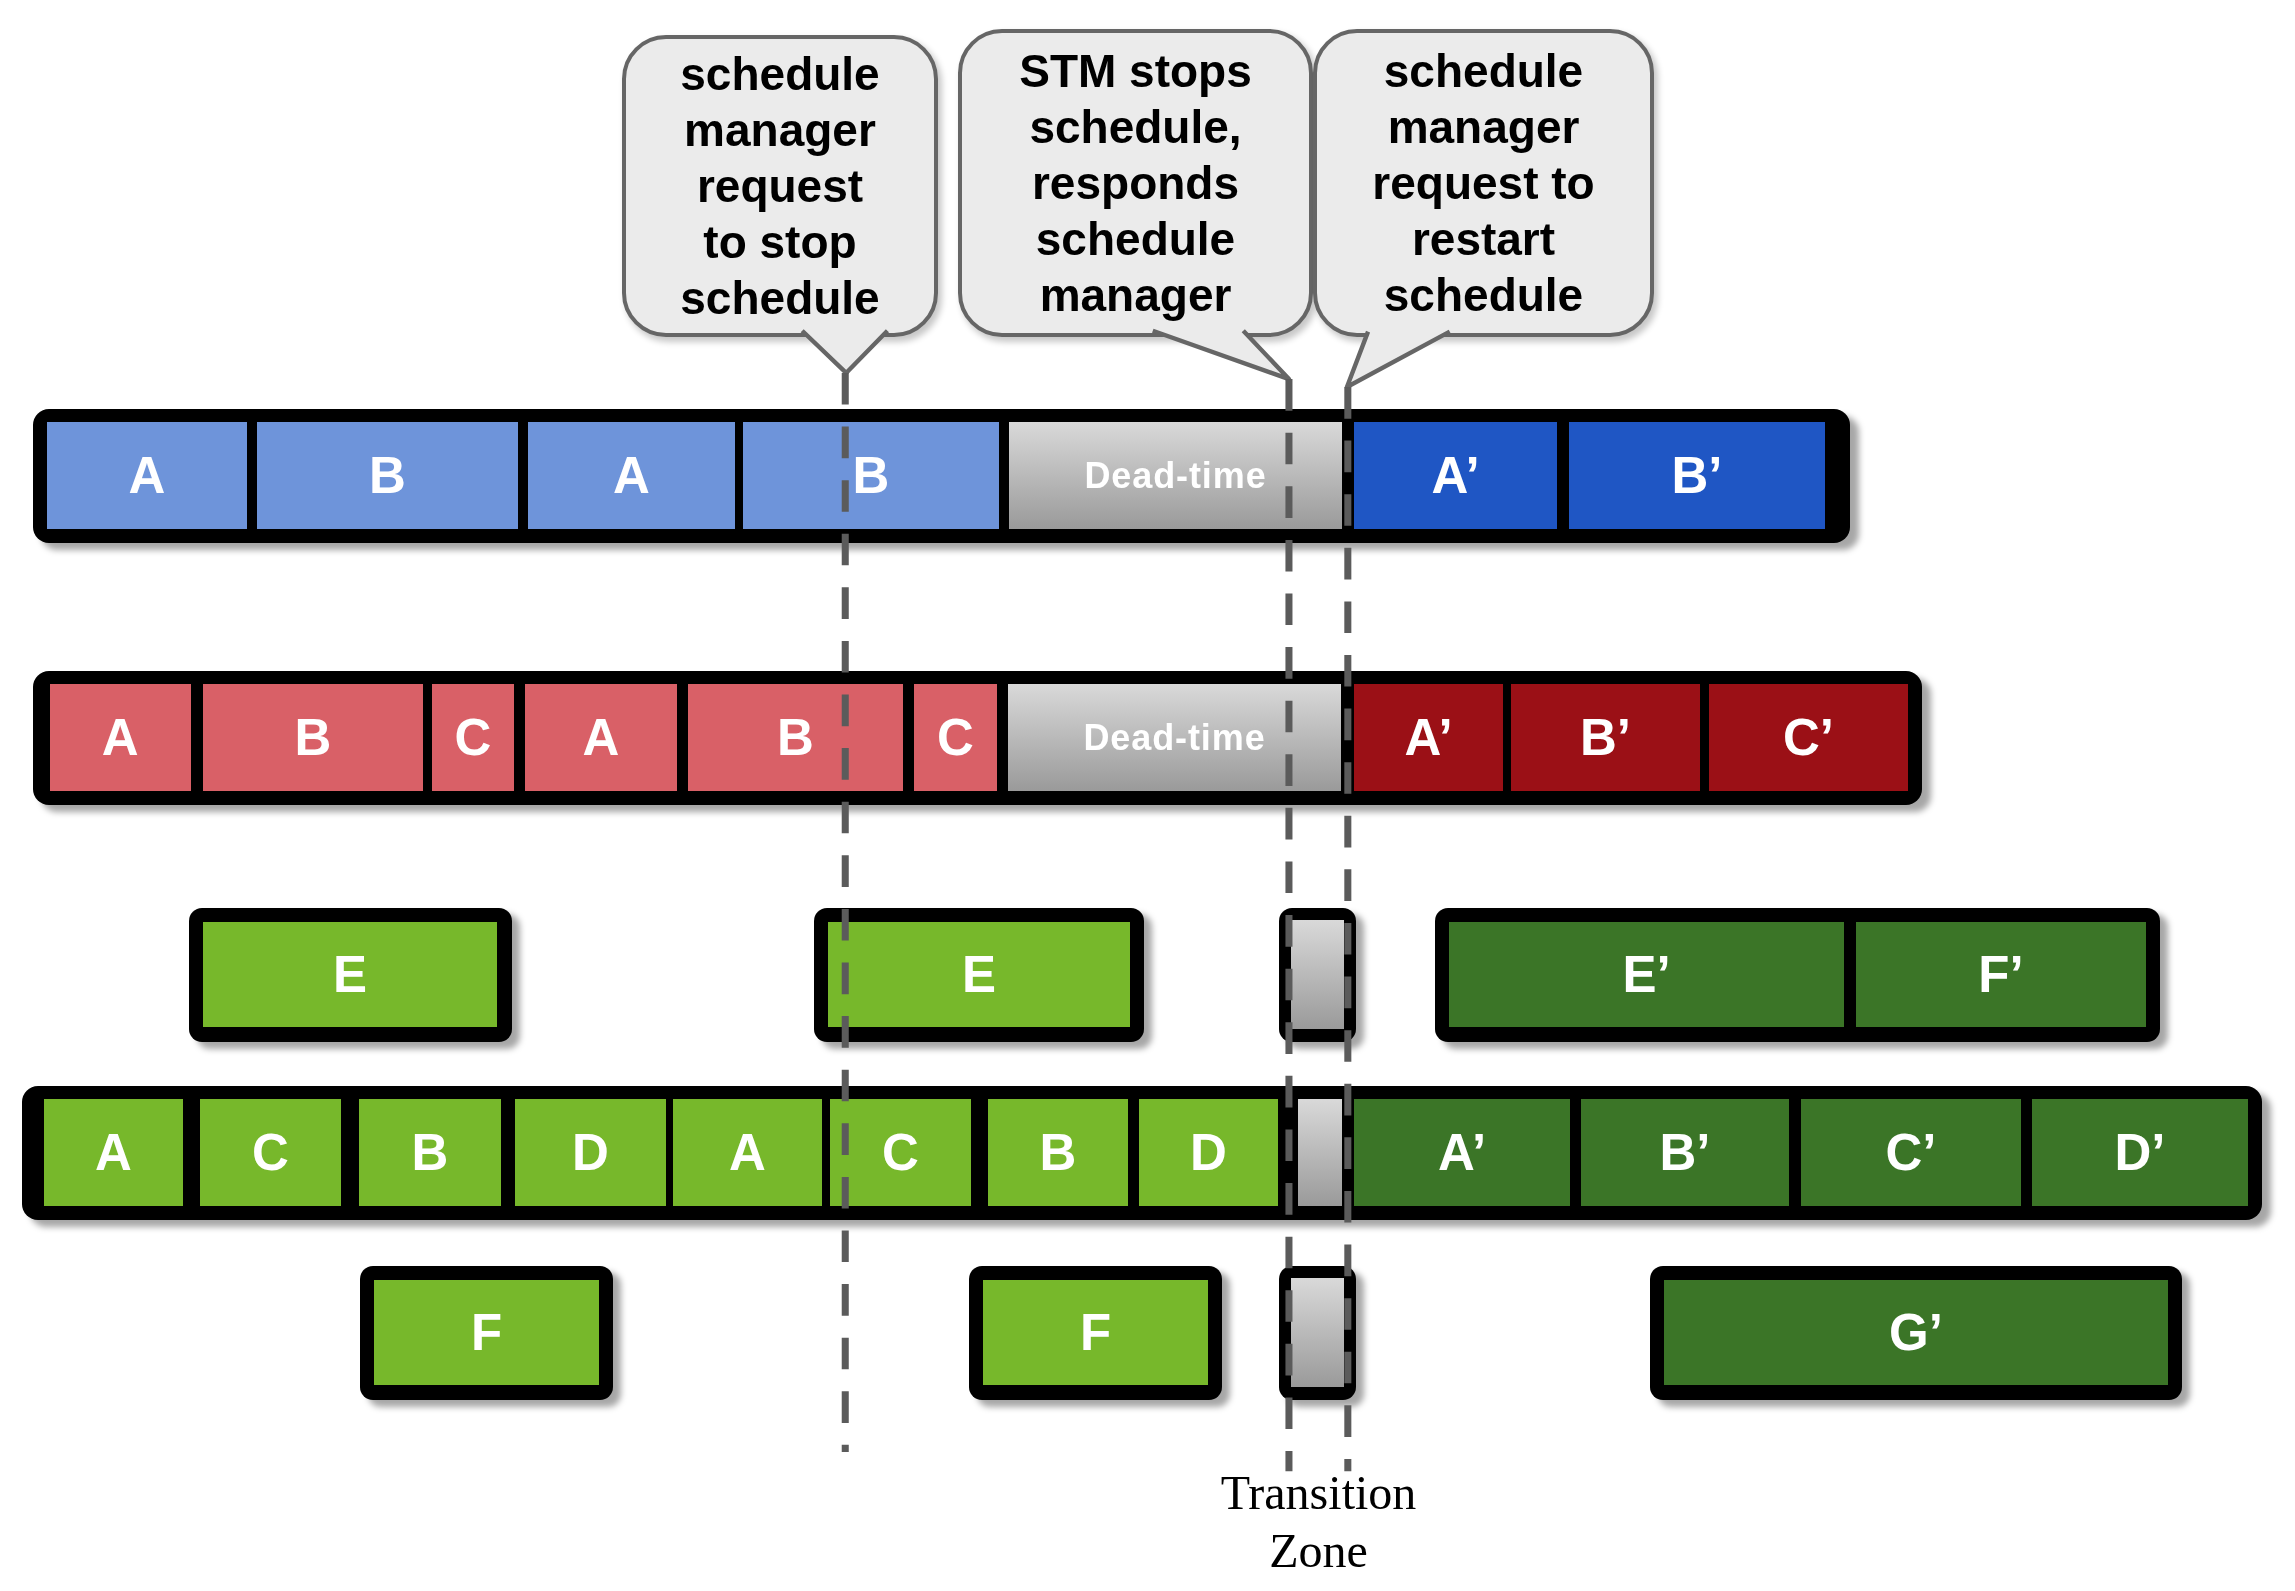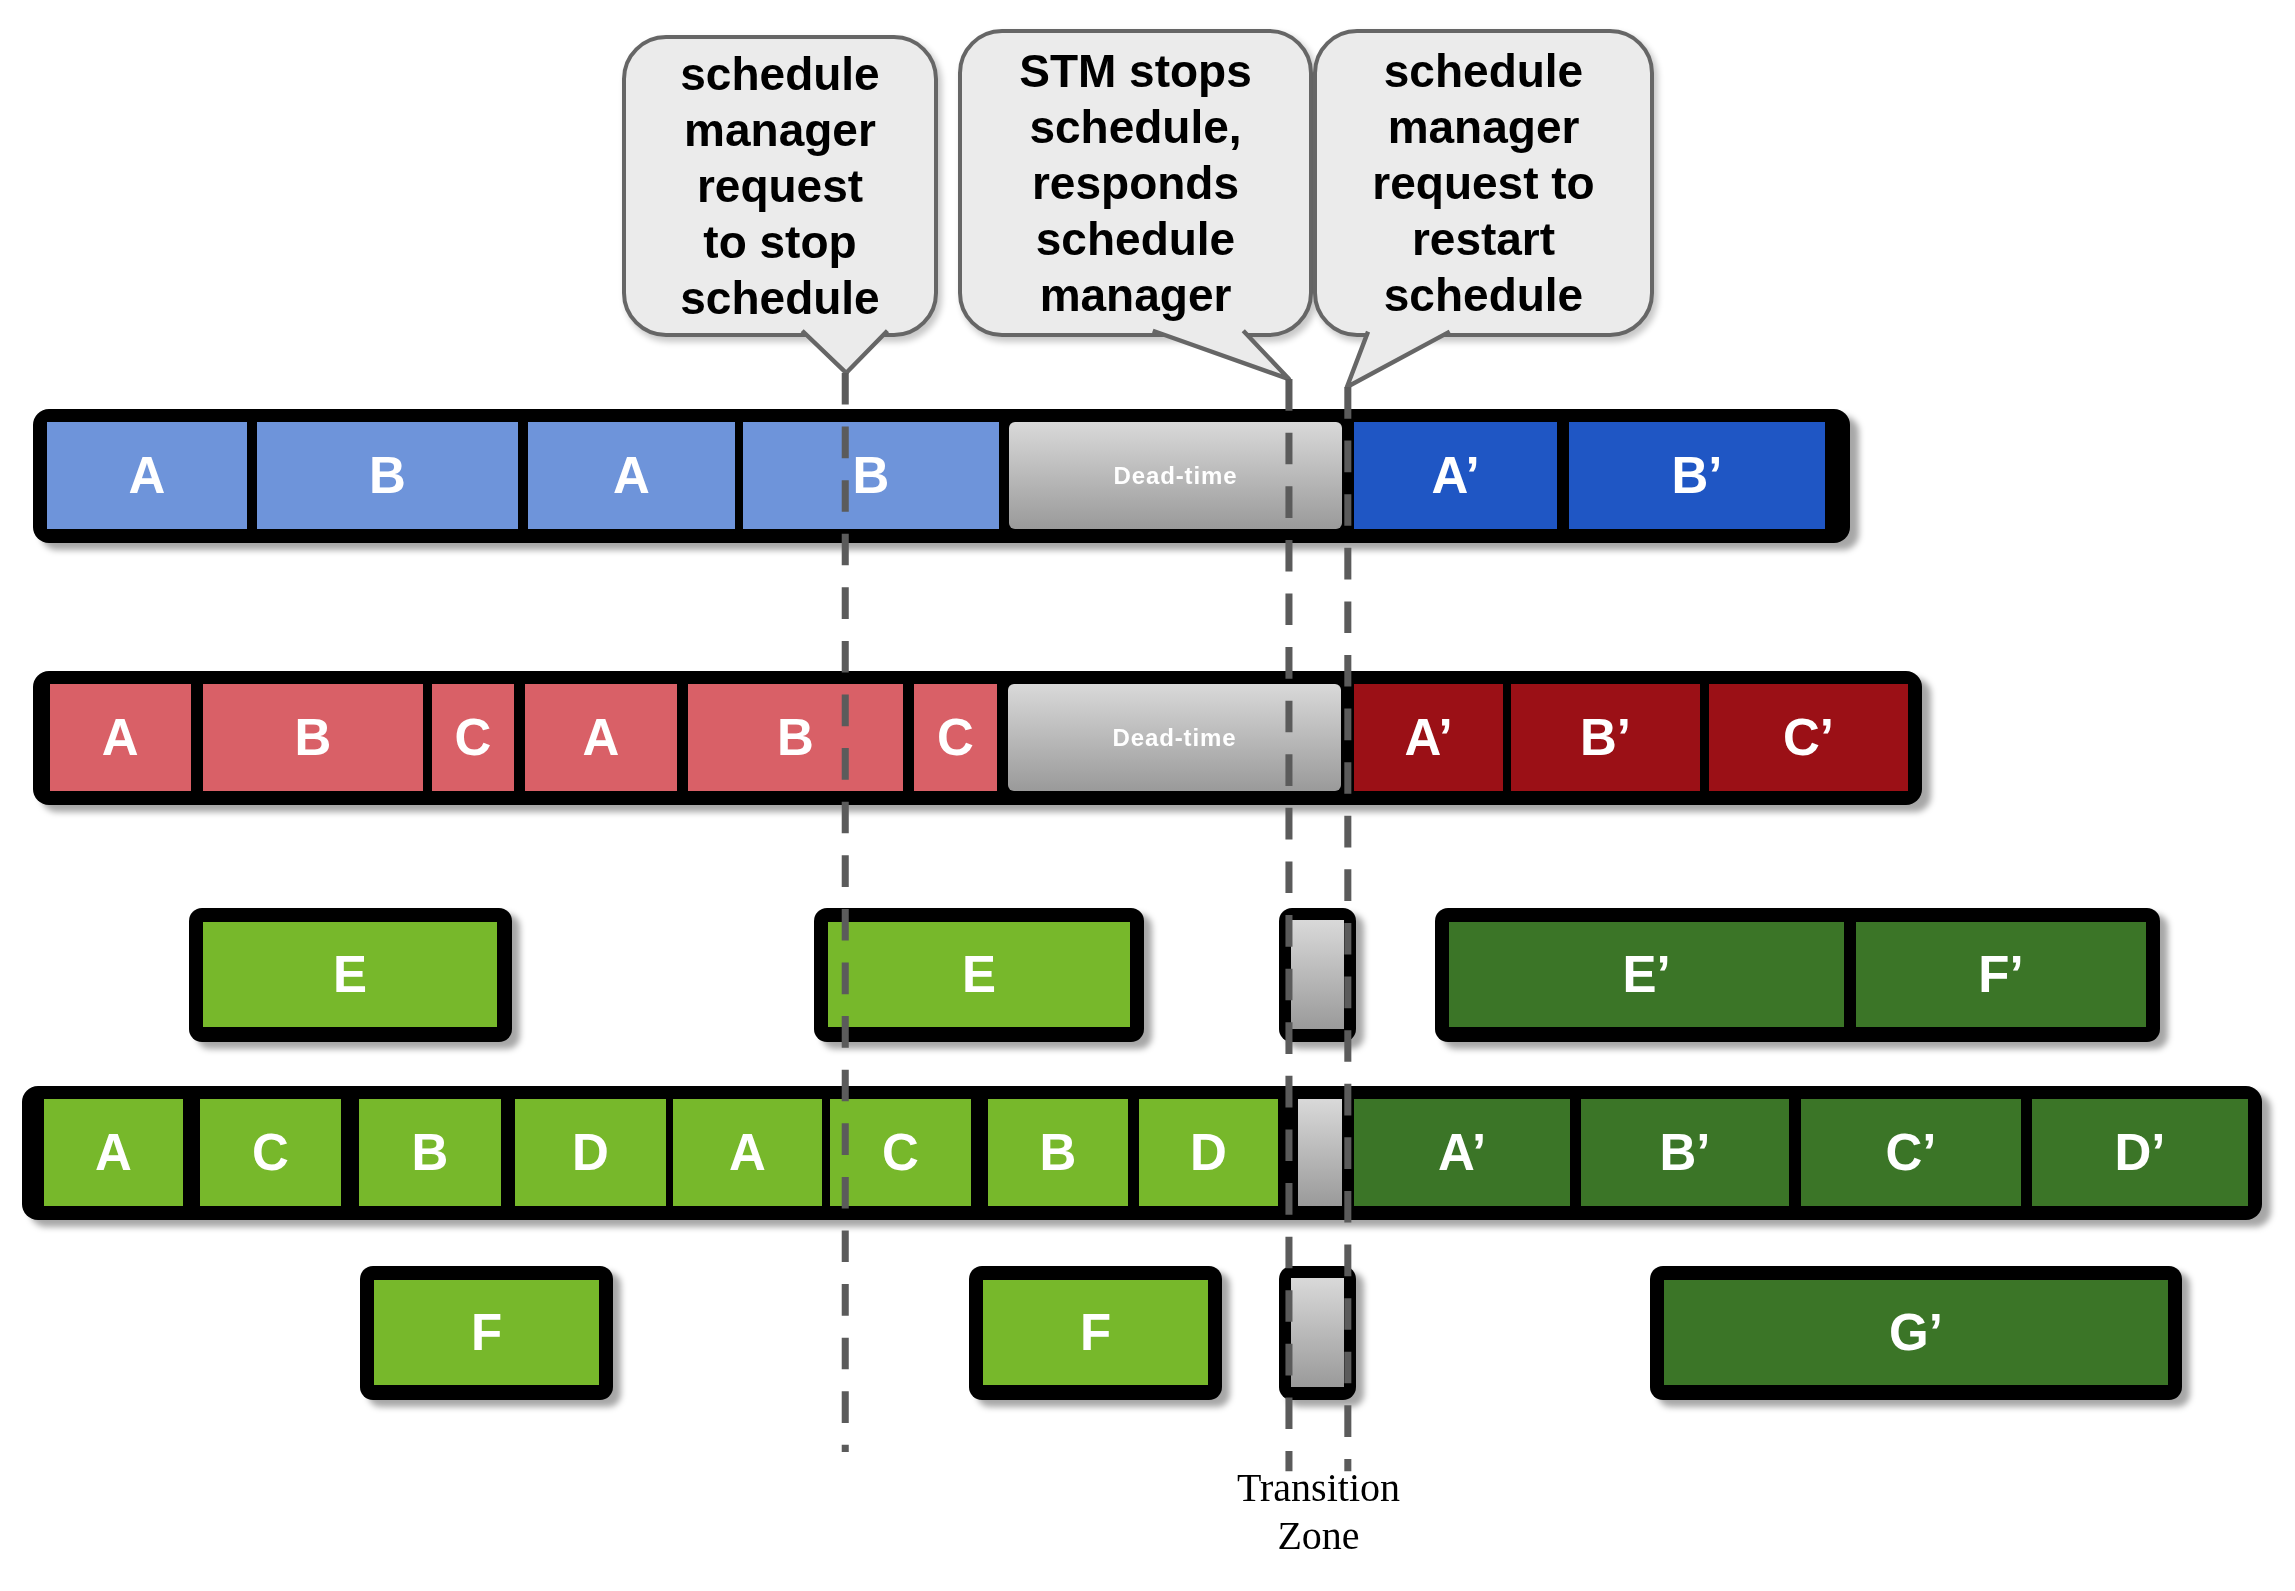--- a/index.html
+++ b/index.html
@@ -20,25 +20,25 @@
        box-shadow:8px 6.2px 6.2px rgba(0,0,0,.35);}
 
   .seg{position:absolute;display:flex;align-items:center;justify-content:center;
        color:var(--text-light);font-weight:bold;font-size:51px;}
   .bar .seg{top:13px;height:107px;}
 
   .lb{background:var(--light-blue);}  .db{background:var(--dark-blue);}
   .lr{background:var(--light-red);}   .dr{background:var(--dark-red);}
   .lg{background:var(--light-green);} .dg{background:var(--dark-green);}
   .gy{background:linear-gradient(to bottom,var(--gray-light),var(--gray-dark));}
-  .dt-label{font-size:24px;letter-spacing:0.9px;border-radius:6px;}
+  .dt-label{font-size:36px;letter-spacing:0.9px;}
 
   
   .tz{position:absolute;left:1169px;top:1464px;width:299px;text-align:center;
-      font-family:"Liberation Serif","DejaVu Serif",serif;font-size:40px;line-height:1.2;
+      font-family:"Liberation Serif","DejaVu Serif",serif;font-size:48px;line-height:1.2;
       color:var(--text-dark);white-space:pre-line;}
 
   #overlay{position:absolute;left:0;top:0;pointer-events:none;}
 </style>
 </head>
 <body>
 
 <div id="page">
 
   <div class="bubble" style="left:622px;top:35px;width:316px;height:302px;">schedule

